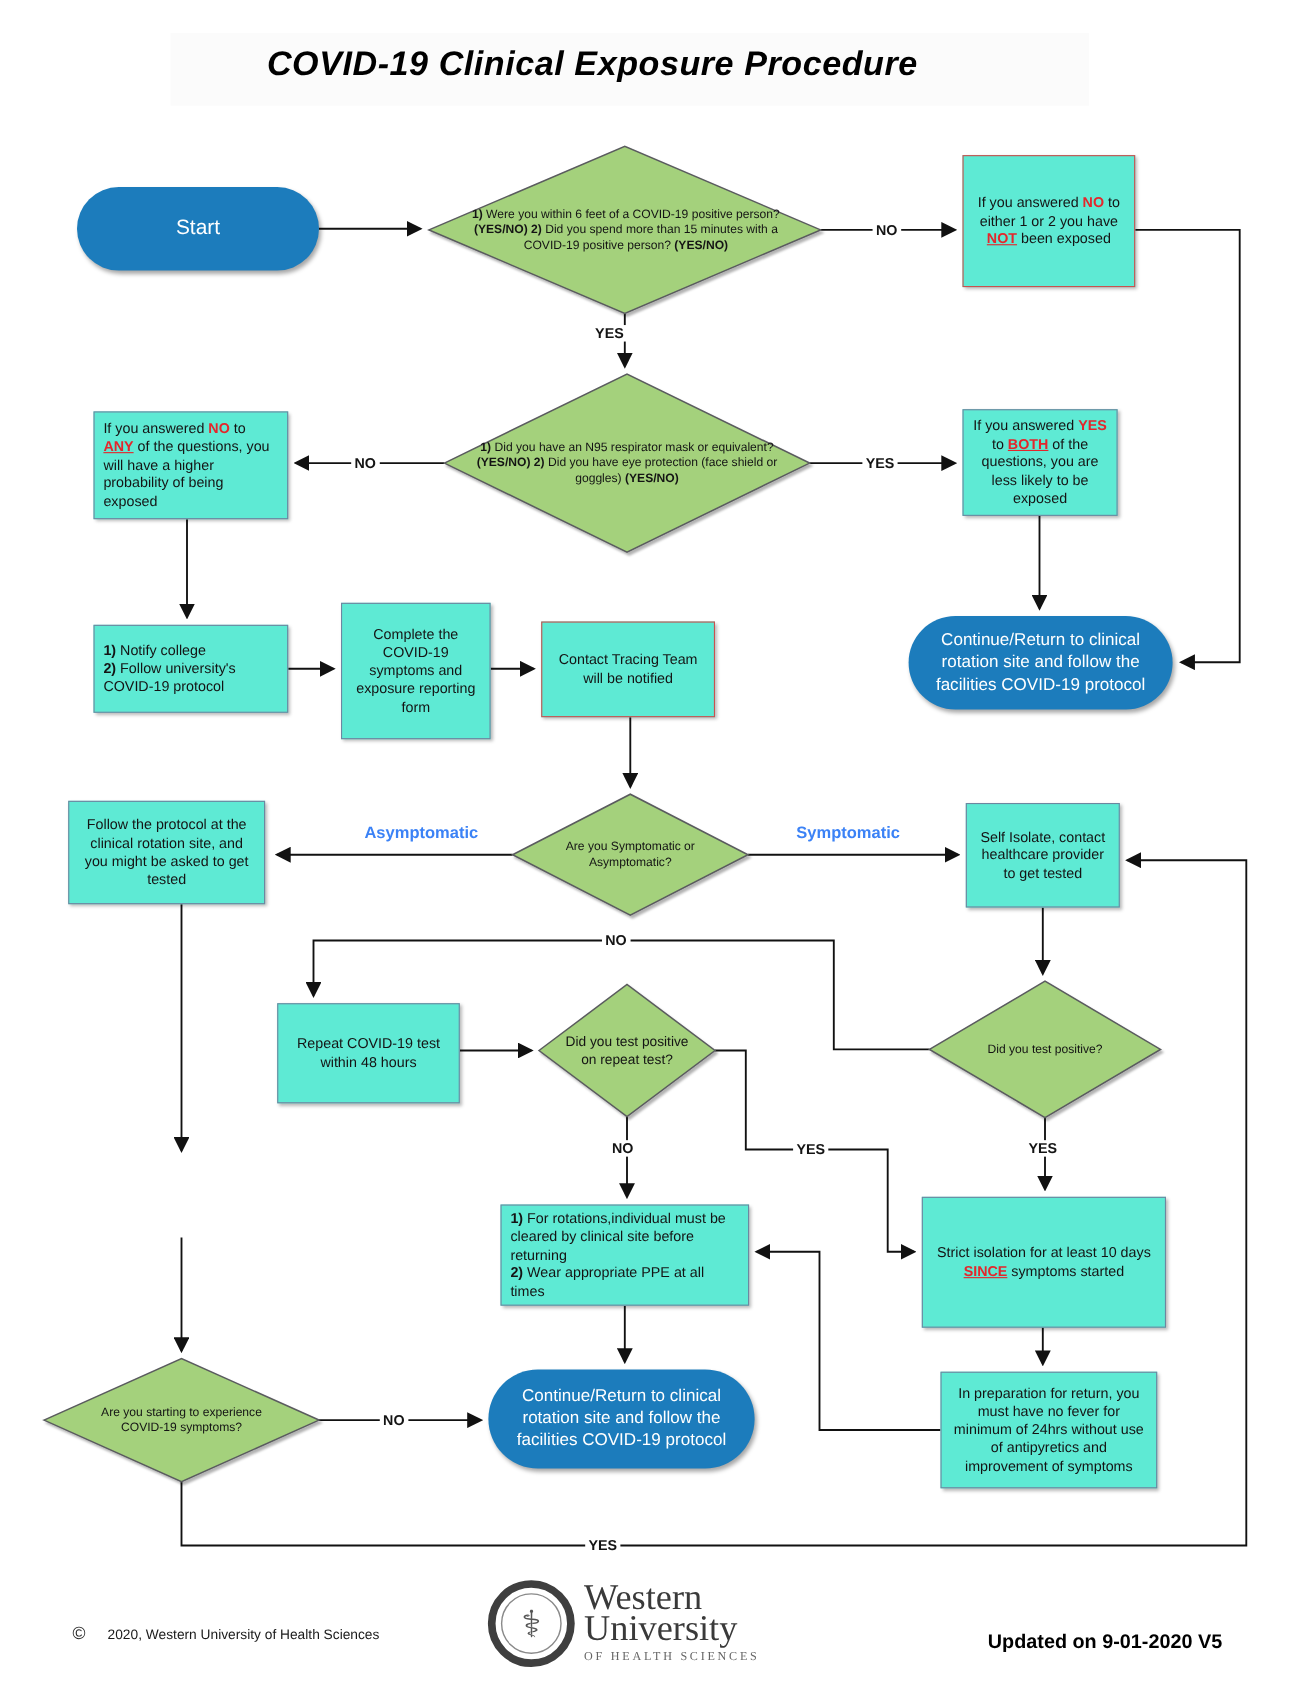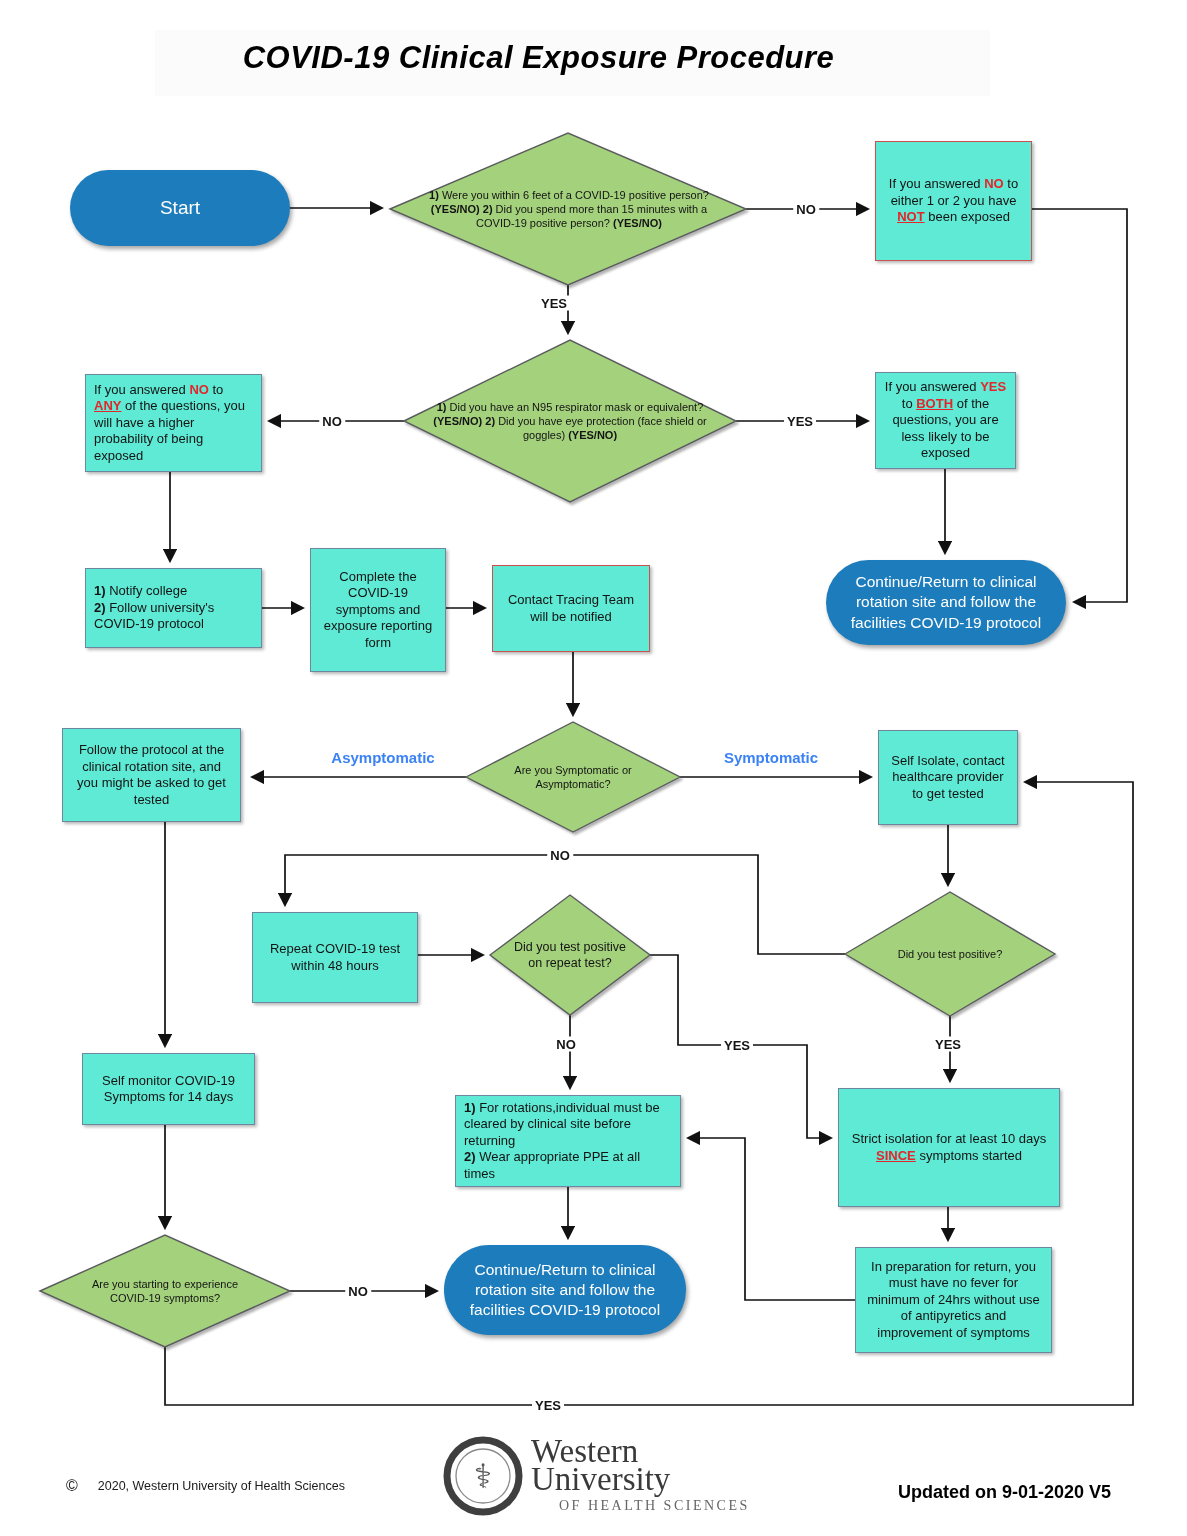--- a/index.html
+++ b/index.html
@@ -33,21 +33,21 @@
   .rb{color:#e4262c;font-weight:bold;}
   .rbu{color:#e4262c;font-weight:bold;text-decoration:underline;}
 
   .footer-copy{position:absolute;left:66px;top:1477px;display:flex;align-items:center;gap:20px;
                font-size:12.5px;color:#1a1a1a;}
   .copysym{font-size:16px;}
   .updated{position:absolute;left:898px;top:1482px;font-size:18px;font-weight:bold;color:#000000;}
   .logo{position:absolute;left:443px;top:1424px;display:flex;align-items:center;gap:8px;}
   .wordmark{font-family:"Liberation Serif",serif;color:#3a3a3a;}
   .wm1,.wm2{font-size:33px;line-height:.82;}
-  .wm3{font-size:14px;letter-spacing:2.5px;color:#666;margin-top:5px;margin-left:28px;}
+  .wm3{font-size:11px;letter-spacing:2.5px;color:#666;margin-top:5px;}
 </style>
 </head>
 <body>
 
 <div class="canvas">
 
   <div class="title-band"></div>
   <div class="title">COVID-19 Clinical Exposure Procedure</div>
 
   <svg class="layer">
@@ -158,23 +158,20 @@
     </div>
 
   <div class="node box" style="left:878px;top:730px;width:140px;height:95px;">
     <div class="inner">Self Isolate, contact healthcare provider to get tested</div>
     </div>
 
   <div class="node box" style="left:252px;top:912px;width:166px;height:91px;">
     <div class="inner">Repeat COVID-19 test within 48 hours</div>
     </div>
 
-  <div class="node box" style="left:82px;top:1053px;width:173px;height:72px;">
-    <div class="inner">Self monitor COVID-19 Symptoms for 14 days</div>
-    </div>
 
   <div class="node box leftalign" style="left:455px;top:1095px;width:226px;height:92px;">
     <div class="inner"><span class="b">1)</span><span> For rotations,individual must be cleared by clinical site before returning
 </span><span class="b">2)</span><span> Wear appropriate PPE at all times</span></div>
     </div>
 
   <div class="node box" style="left:838px;top:1088px;width:222px;height:119px;">
     <div class="inner"><span>Strict isolation for at least 10 days
 </span><span class="rbu">SINCE</span><span> symptoms started</span></div>
     </div>

